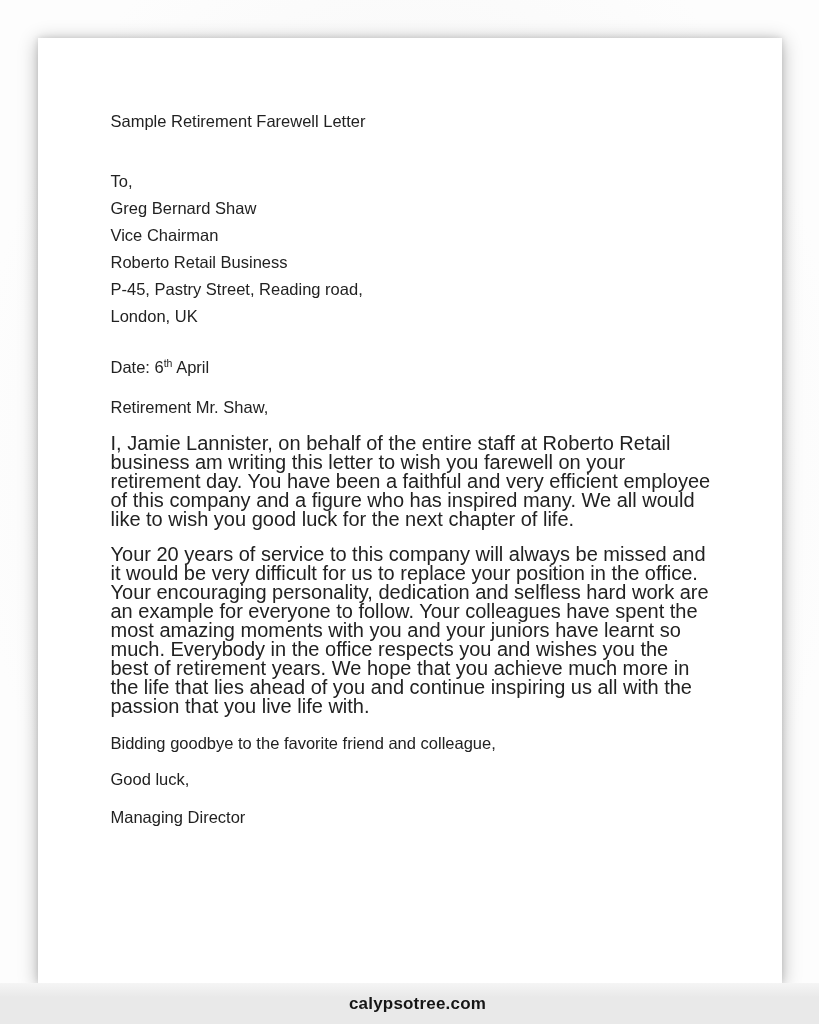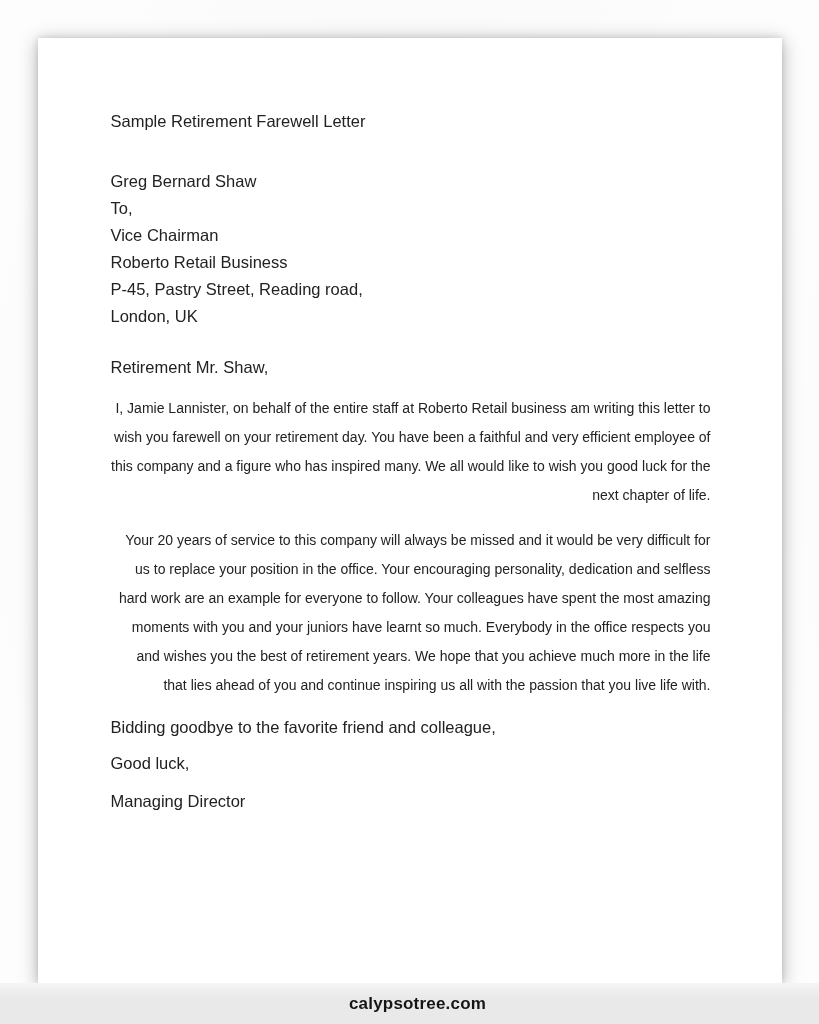--- a/index.html
+++ b/index.html
@@ -50,25 +50,24 @@
     font-size: 10.5px;
     vertical-align: super;
     line-height: 0;
   }
   .greeting-line {
     font-size: 16.5px;
     line-height: 22px;
     margin: 0 0 16px 0;
   }
   .body-para {
-    font-size: 14px;
-    line-height: 29px;
+    font-size: 20px;
+    line-height: 19px;
     margin: 0 0 16px 0;
     max-width: 600px;
-    text-align: right;
   }
   .closing-line, .farewell-line {
     font-size: 16.5px;
     line-height: 22px;
     margin: 0 0 14px 0;
   }
   .sig-line {
     font-size: 16.5px;
     line-height: 27px;
     margin: 0;
@@ -92,28 +91,29 @@
 </head>
 <body>
 
 <div class="page-wrap">
 
   <div class="sheet">
 
     <p class="letter-title">Sample Retirement Farewell Letter</p>
 
     <div class="recipient-block">
+      <p class="addr-line">To,</p>
       <p class="addr-line">Greg Bernard Shaw</p>
-      <p class="addr-line">To,</p>
       <p class="addr-line">Vice Chairman</p>
       <p class="addr-line">Roberto Retail Business</p>
       <p class="addr-line">P-45, Pastry Street, Reading road,</p>
       <p class="addr-line">London, UK</p>
     </div>
 
+    <p class="meta-line"><span>Date: 6</span><sup>th</sup><span> April</span></p>
 
 
     <p class="greeting-line">Retirement Mr. Shaw,</p>
 
     <p class="body-para">I, Jamie Lannister, on behalf of the entire staff at Roberto Retail business am writing this letter to wish you farewell on your retirement day. You have been a faithful and very efficient employee of this company and a figure who has inspired many. We all would like to wish you good luck for the next chapter of life.</p>
 
     <p class="body-para">Your 20 years of service to this company will always be missed and it would be very difficult for us to replace your position in the office. Your encouraging personality, dedication and selfless hard work are an example for everyone to follow. Your colleagues have spent the most amazing moments with you and your juniors have learnt so much. Everybody in the office respects you and wishes you the best of retirement years. We hope that you achieve much more in the life that lies ahead of you and continue inspiring us all with the passion that you live life with.</p>
 
     <p class="closing-line">Bidding goodbye to the favorite friend and colleague,</p>
 

